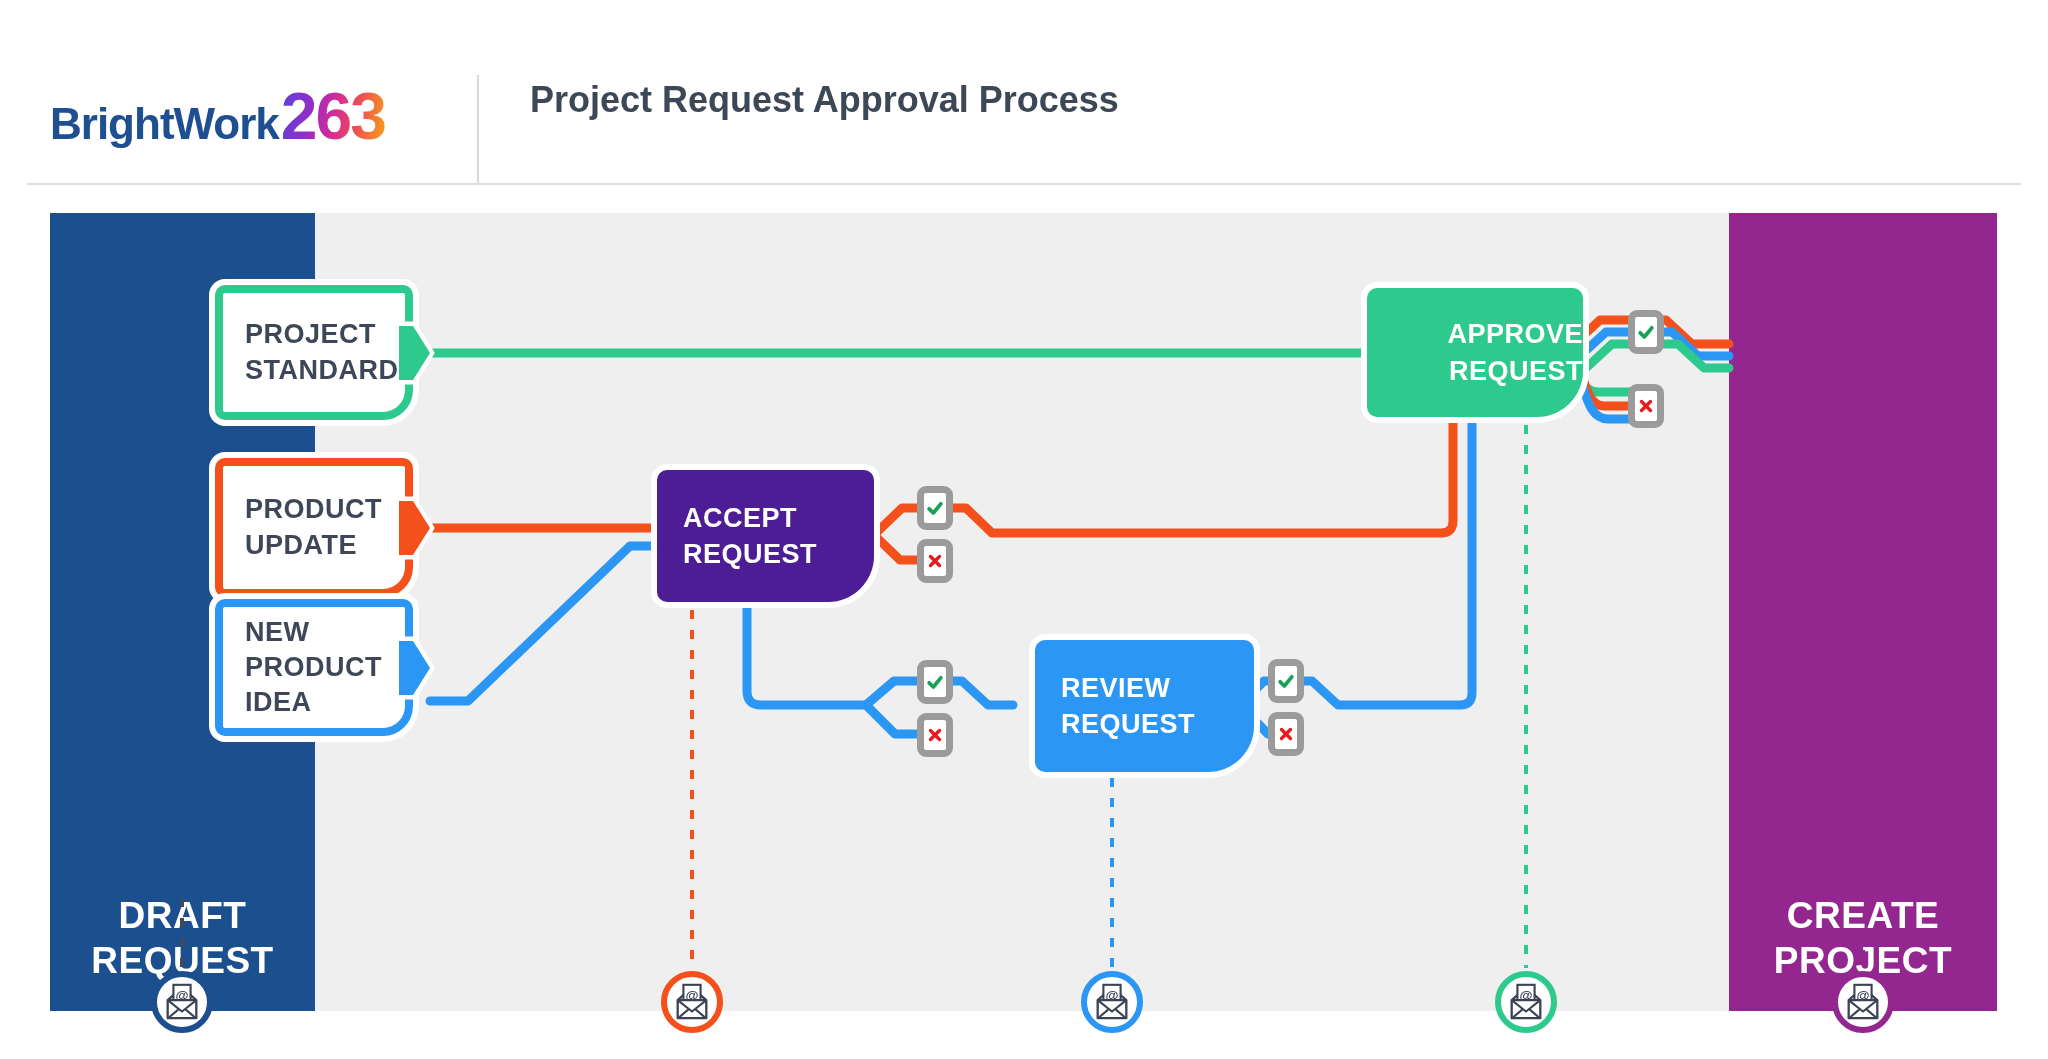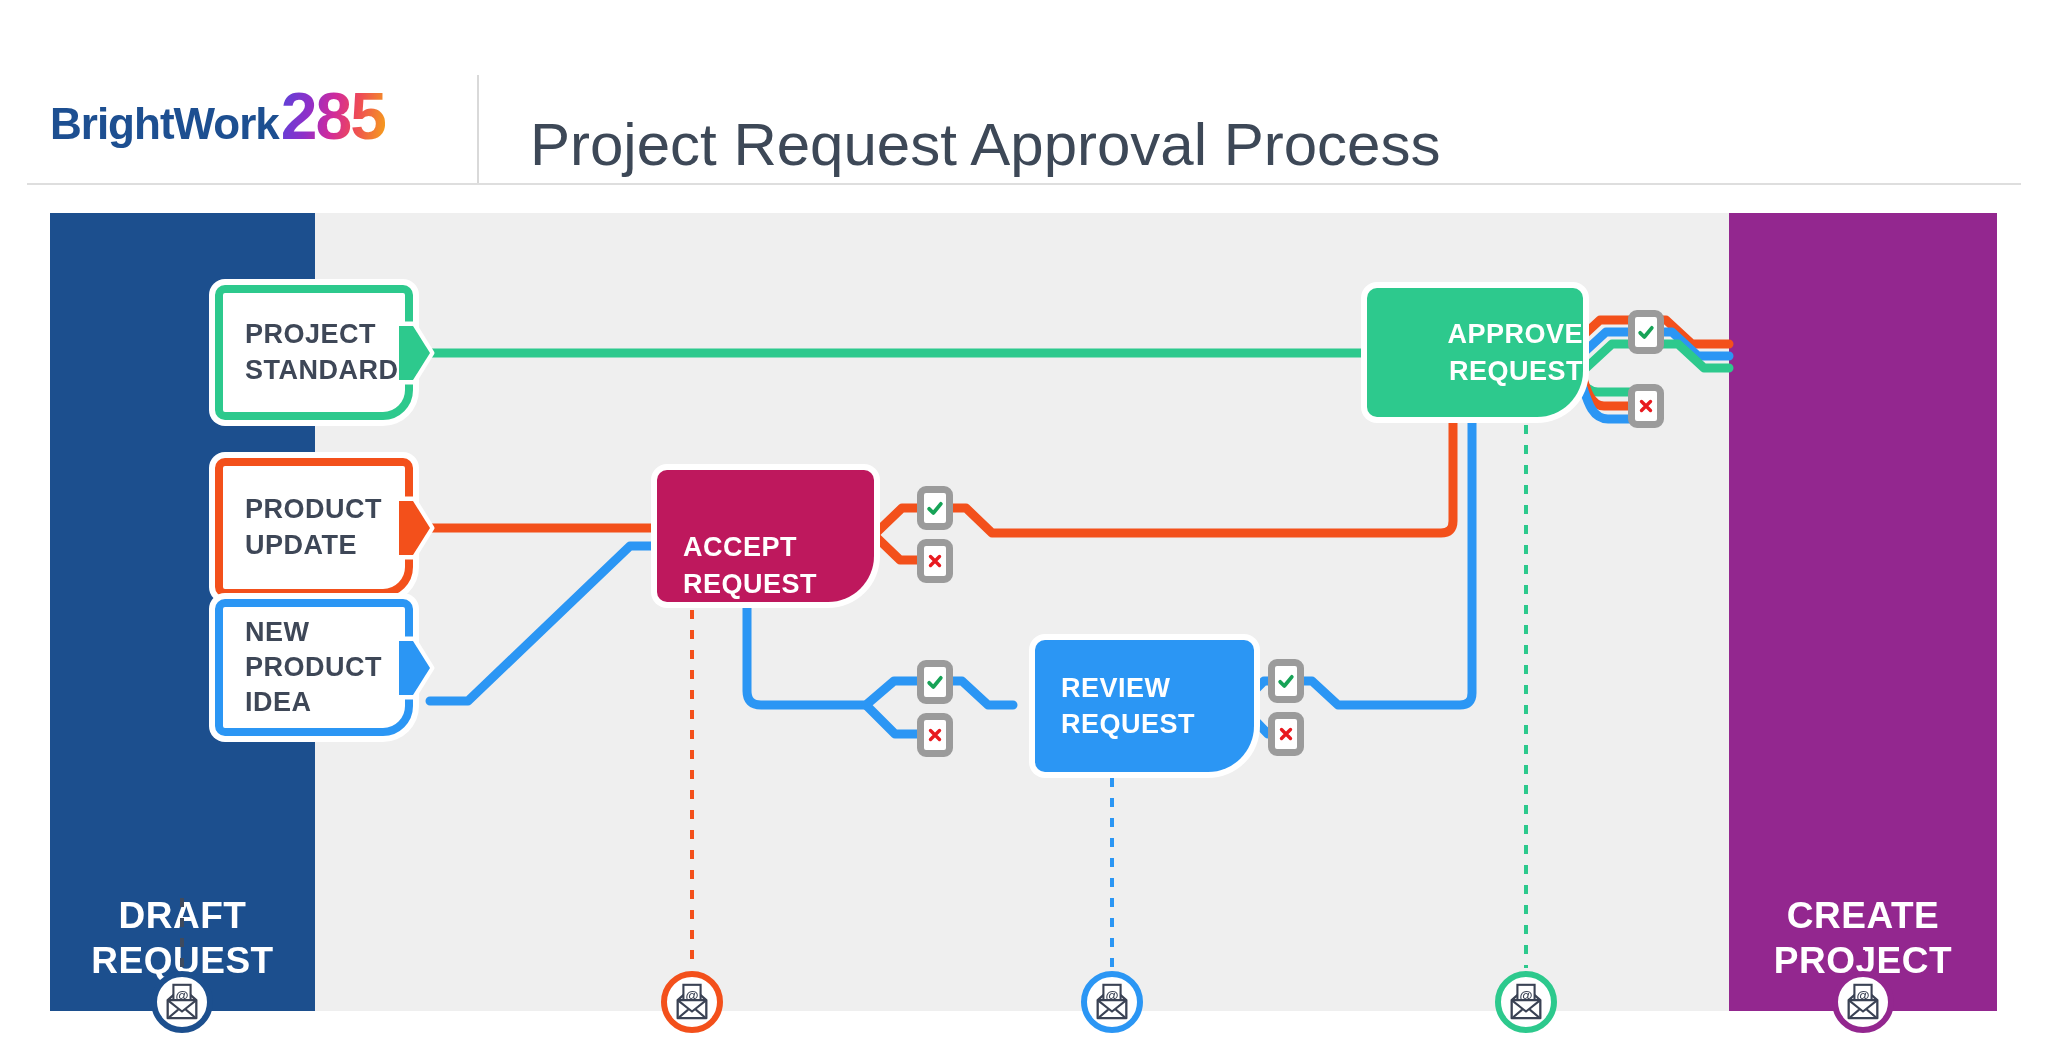--- a/index.html
+++ b/index.html
@@ -6,21 +6,21 @@
   body{font-family:"Liberation Sans", sans-serif;}
   #canvas{position:relative;width:2048px;height:1059px;background:#ffffff;overflow:hidden;}
 
   
   .logo{position:absolute;left:50px;top:78px;display:flex;align-items:baseline;}
   .logo-brand{font-size:44px;font-weight:bold;color:#1D4F91;letter-spacing:-1px;}
   .logo-suffix{font-size:66px;font-weight:bold;margin-left:2px;letter-spacing:-2px;
     background:linear-gradient(100deg,#5B43D8 2%,#8F2FC9 28%,#D12B9B 50%,#EE4A57 70%,#F59A1E 96%);
     -webkit-background-clip:text;background-clip:text;color:transparent;}
   .header-divider{position:absolute;left:477px;top:75px;width:2px;height:108px;background:#D9D9D9;}
-  .page-title{position:absolute;left:530px;top:110px;font-size:60px;font-weight:normal;color:#3D4857;letter-spacing:0px;}
+  .page-title{position:absolute;left:530px;top:79px;font-size:36px;font-weight:bold;color:#3D4857;letter-spacing:0px;}
   .header-rule{position:absolute;left:27px;top:183px;width:1994px;height:2px;background:#DEDEDE;}
 
   
   .panel{position:absolute;top:213px;height:798px;text-decoration:underline;}
   .lane-gray{left:315px;width:1414px;background:#EFEFEF;}
   .lane-navy{left:50px;width:265px;background:#1C4F8E;}
   .lane-purple{left:1729px;width:268px;background:#93278F;}
   .lane-label{position:absolute;left:0;right:0;bottom:28px;text-align:center;color:#ffffff;
     font-size:37px;font-weight:bold;line-height:1.2;letter-spacing:0.5px;white-space:pre-line;}
 
@@ -33,41 +33,41 @@
   .dash.green{stroke:#2DC98D;} .dash.purple{stroke:#93278F;}
 
   
   .fbox{position:absolute;z-index:4;display:flex;flex-direction:column;justify-content:center;
     box-shadow:0 0 0 6px #ffffff;white-space:pre-line;font-weight:bold;}
   .fbox.outline{background:#ffffff;color:#3E4757;font-size:27px;line-height:1.3;padding-left:22px;
     border-radius:10px 10px 30px 10px;letter-spacing:0.5px;}
   .fbox.filled{color:#ffffff;font-size:27px;line-height:1.35;padding-left:26px;
     border-radius:10px 10px 46px 10px;letter-spacing:0.5px;}
   .b-green{border:8px solid #2DC98D;} .b-orange{border:8px solid #F3501B;} .b-blue{border:8px solid #2B96F4;}
-  .f-orange{background:#be185d;justify-content:flex-end;} .f-blue{background:#2B96F4;} .f-green{background:#2DC98D;text-align:right;}
+  .f-orange{background:#4c1d95;} .f-blue{background:#2B96F4;} .f-green{background:#2DC98D;text-align:right;}
   .tab{position:absolute;right:-32px;top:50%;transform:translateY(-50%);width:38px;height:72px;}
 
   
   .decision{position:absolute;z-index:5;width:22px;height:30px;background:#ffffff;
     border:7px solid #9B9B9B;border-radius:9px;display:flex;align-items:center;justify-content:center;}
 
   
   .email{position:absolute;z-index:5;width:50px;height:50px;background:#ffffff;border-radius:50%;
     display:flex;align-items:center;justify-content:center;}
   .e-navy{border:6px solid #1C4F8E;} .e-orange{border:6px solid #F3501B;} .e-blue{border:6px solid #2B96F4;}
   .e-green{border:6px solid #2DC98D;} .e-purple{border:6px solid #93278F;}
 </style>
 </head>
 <body>
 
 <div id="canvas">
 
   <div class="logo">
     <span class="logo-brand">BrightWork</span>
-    <span class="logo-suffix">285</span>
+    <span class="logo-suffix">263</span>
   </div>
   <div class="header-divider"></div>
   <div class="page-title">Project Request Approval Process</div>
   <div class="header-rule"></div>
 
   <div class="panel lane-gray"></div>
   <div class="panel lane-navy">
     <div class="lane-label">DRAFT
 REQUEST</div>
   </div>

